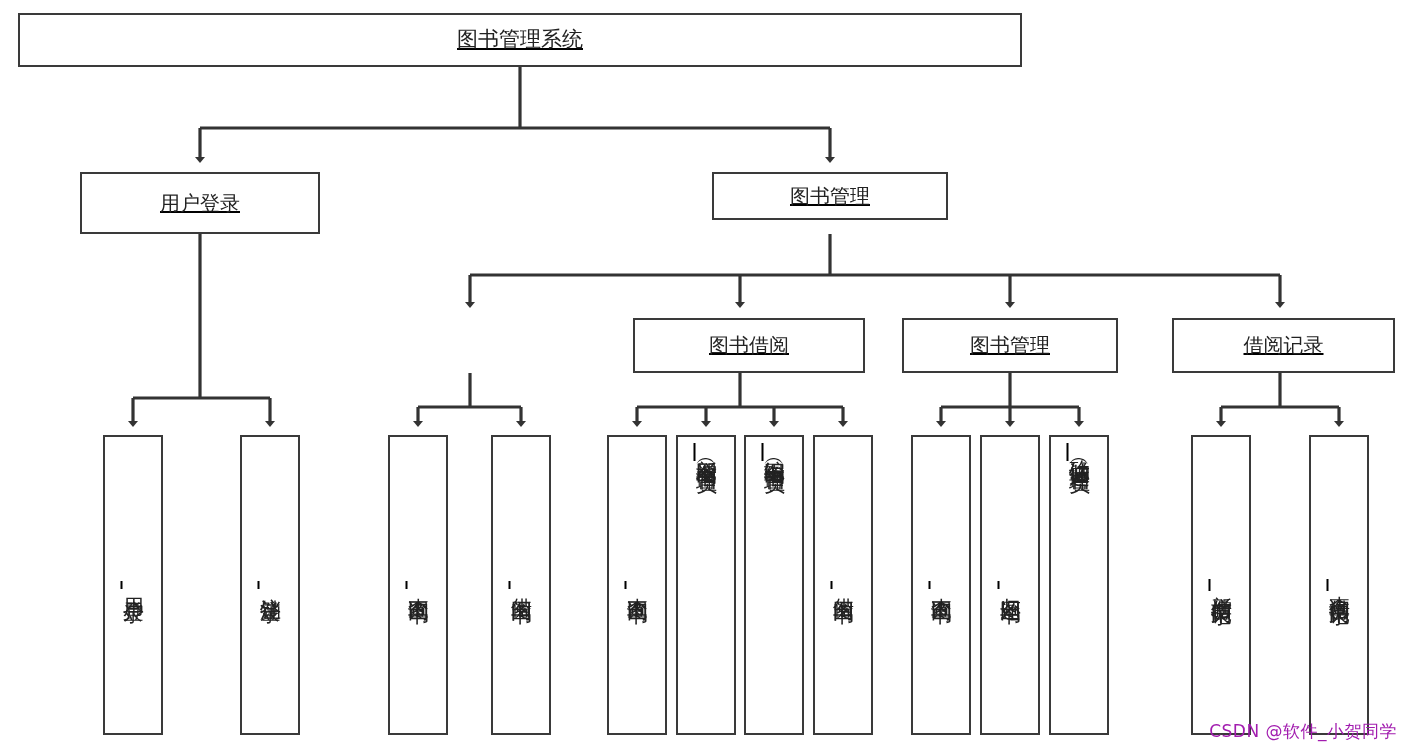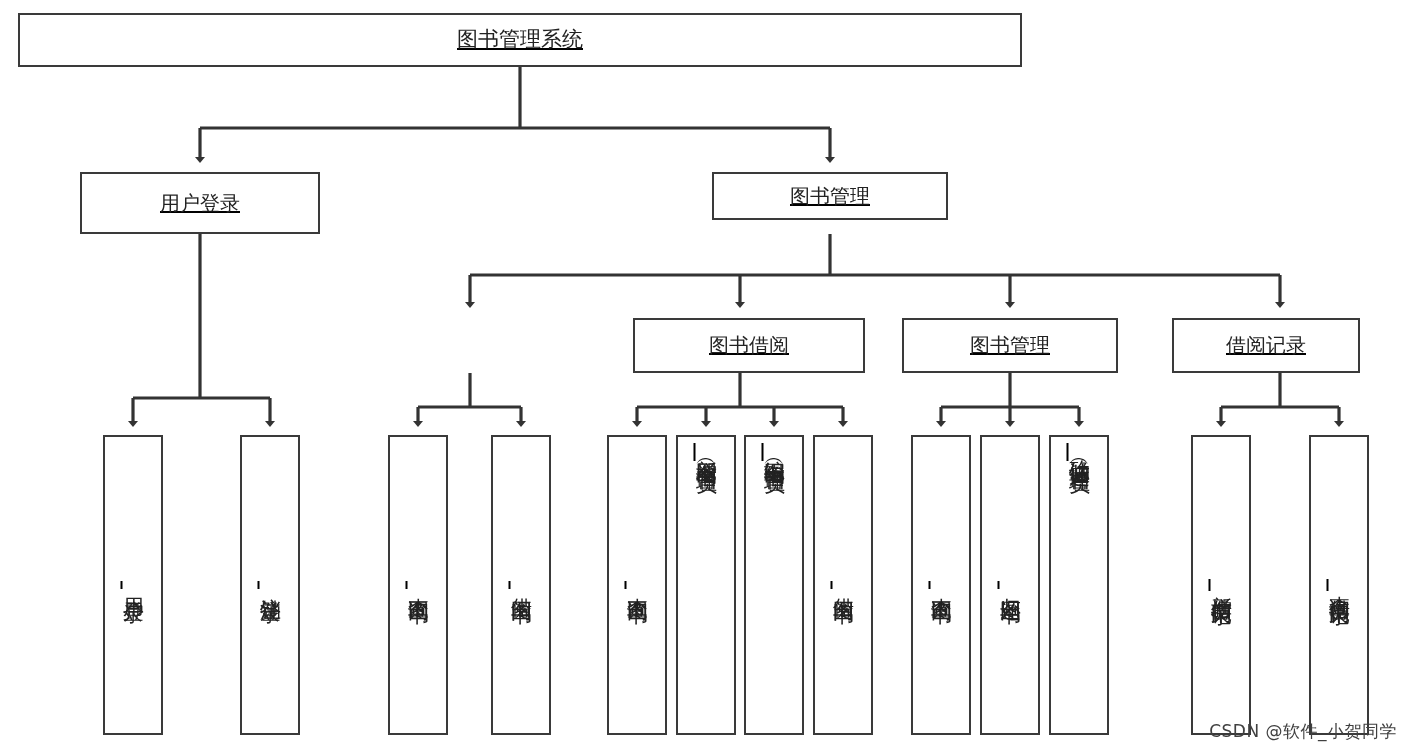--- a/index.html
+++ b/index.html
@@ -64,21 +64,21 @@
   }
   .node.leaf.centered {
     align-items: center;
     padding-top: 0;
   }
   #watermark {
     position: absolute;
     right: 8px;
     bottom: 4px;
     font-size: 17px;
-    color: #404040;
+    color: #a21caf;
     letter-spacing: 0.5px;
     z-index: 3;
     white-space: nowrap;
   }
 </style>
 </head>
 <body>
 
 <div id="canvas">
 
@@ -142,21 +142,21 @@
   <div class="node level1" style="left:712px; top:172px; width:236px; height:48px;">
     <span class="node-label">图书管理</span>
   </div>
 
   <div class="node level2" style="left:633px; top:318px; width:232px; height:55px;">
     <span class="node-label">图书借阅</span>
   </div>
   <div class="node level2" style="left:902px; top:318px; width:216px; height:55px;">
     <span class="node-label">图书管理</span>
   </div>
-  <div class="node level2" style="left:1172px; top:318px; width:188px; height:55px;">
+  <div class="node level2" style="left:1172px; top:318px; width:223px; height:55px;">
     <span class="node-label">借阅记录</span>
   </div>
 
   <div class="node leaf centered" style="left:103px; top:435px; width:60px; height:300px;">
     <span class="node-label">用户登录</span>
   </div>
   <div class="node leaf centered" style="left:240px; top:435px; width:60px; height:300px;">
     <span class="node-label">注销登录</span>
   </div>
 

